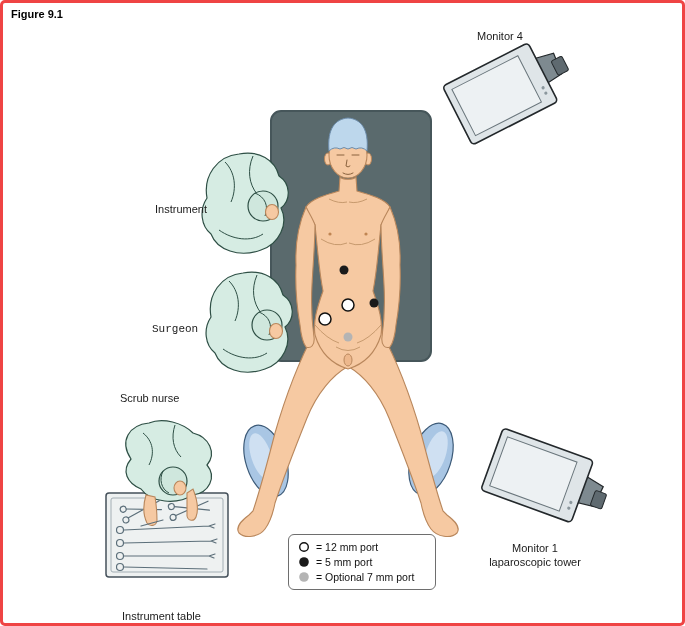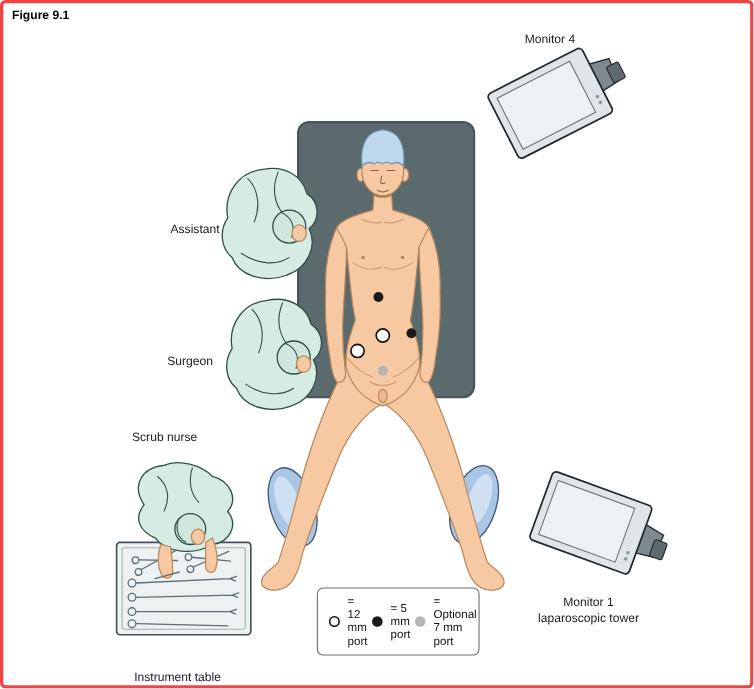--- a/index.html
+++ b/index.html
@@ -2,25 +2,25 @@
 <html><head>
 <meta charset="utf-8">
 <style>
   html,body{margin:0;padding:0;background:#fff;font-family:"Liberation Sans",sans-serif;}
   .page{position:relative;width:685px;height:626px;box-sizing:border-box;border:3px solid #ef4444;border-radius:5px;background:#fff;overflow:hidden;}
   .fig-label{position:absolute;top:5px;left:8px;font-size:11px;font-weight:bold;color:#000;}
   .diagram-canvas{position:absolute;left:0;top:0;}
   .diagram-label{position:absolute;font-size:11px;color:#1b1b1b;white-space:nowrap;}
   #lbl-monitor2{left:474px;top:27px;}
   #lbl-assistant{left:152px;top:200px;}
-  #lbl-surgeon{left:149px;top:320px;}
+  #lbl-surgeon{left:149px;top:320px;font-family:Liberation Mono, monospace;}
   #lbl-scrub-nurse{left:117px;top:389px;}
   #lbl-instrument-table{left:119px;top:591px;margin-top:16px;}
   #lbl-monitor1{left:478px;top:538px;width:108px;text-align:center;line-height:1.3;white-space:normal;}
-  .legend{position:absolute;left:285px;top:531px;width:148px;box-sizing:border-box;border:1px solid #6e6e6e;border-radius:6px;background:#fff;padding:6px 9px;display:flex;flex-direction:row;gap:3px;}
+  .legend{position:absolute;left:285px;top:531px;width:148px;box-sizing:border-box;border:1px solid #6e6e6e;border-radius:6px;background:#fff;padding:6px 9px;display:flex;flex-direction:column;gap:3px;}
   .legend-row{display:flex;align-items:center;gap:6px;font-size:10.5px;color:#111;}
   .legend-row svg{flex:0 0 auto;display:block;}
 
   
   .op-table{fill:#5a6a6d;stroke:#46565a;stroke-width:2;}
   .skin{fill:#f6c9a2;stroke:#b9875c;stroke-width:1.1;}
   .skin-line{fill:none;stroke:#c79a6e;stroke-width:1;}
   .face-line{fill:none;stroke:#8a623e;stroke-width:1;stroke-linecap:round;}
   .cap{fill:#bdd7ec;stroke:#6c8cab;stroke-width:1;}
   .pad{fill:#a9c6e4;stroke:#3c5a78;stroke-width:1.2;}
@@ -170,21 +170,21 @@
       <path class="fold" d="M 160 458 C 156 466 158 476 166 480"></path>
       <ellipse class="skin" cx="177" cy="475" rx="6" ry="7"></ellipse>
       <path class="instr" d="M 138 513 L 160 507"></path>
     </g>
 
     <use href="#monitor" transform="translate(499,90) rotate(-27)"></use>
     <use href="#monitor" transform="translate(536,473) rotate(20)"></use>
   </svg>
 
   <div class="diagram-label" id="lbl-monitor2">Monitor 4</div>
-  <div class="diagram-label" id="lbl-assistant">Assistant</div>
+  <div class="diagram-label" id="lbl-assistant">Instrument</div>
   <div class="diagram-label" id="lbl-surgeon">Surgeon</div>
   <div class="diagram-label" id="lbl-scrub-nurse">Scrub nurse</div>
   <div class="diagram-label" id="lbl-instrument-table">Instrument table</div>
   <div class="diagram-label" id="lbl-monitor1">
     <div>Monitor 1</div>
     <div>laparoscopic tower</div>
   </div>
 
   <div class="legend">
     <div class="legend-row">

